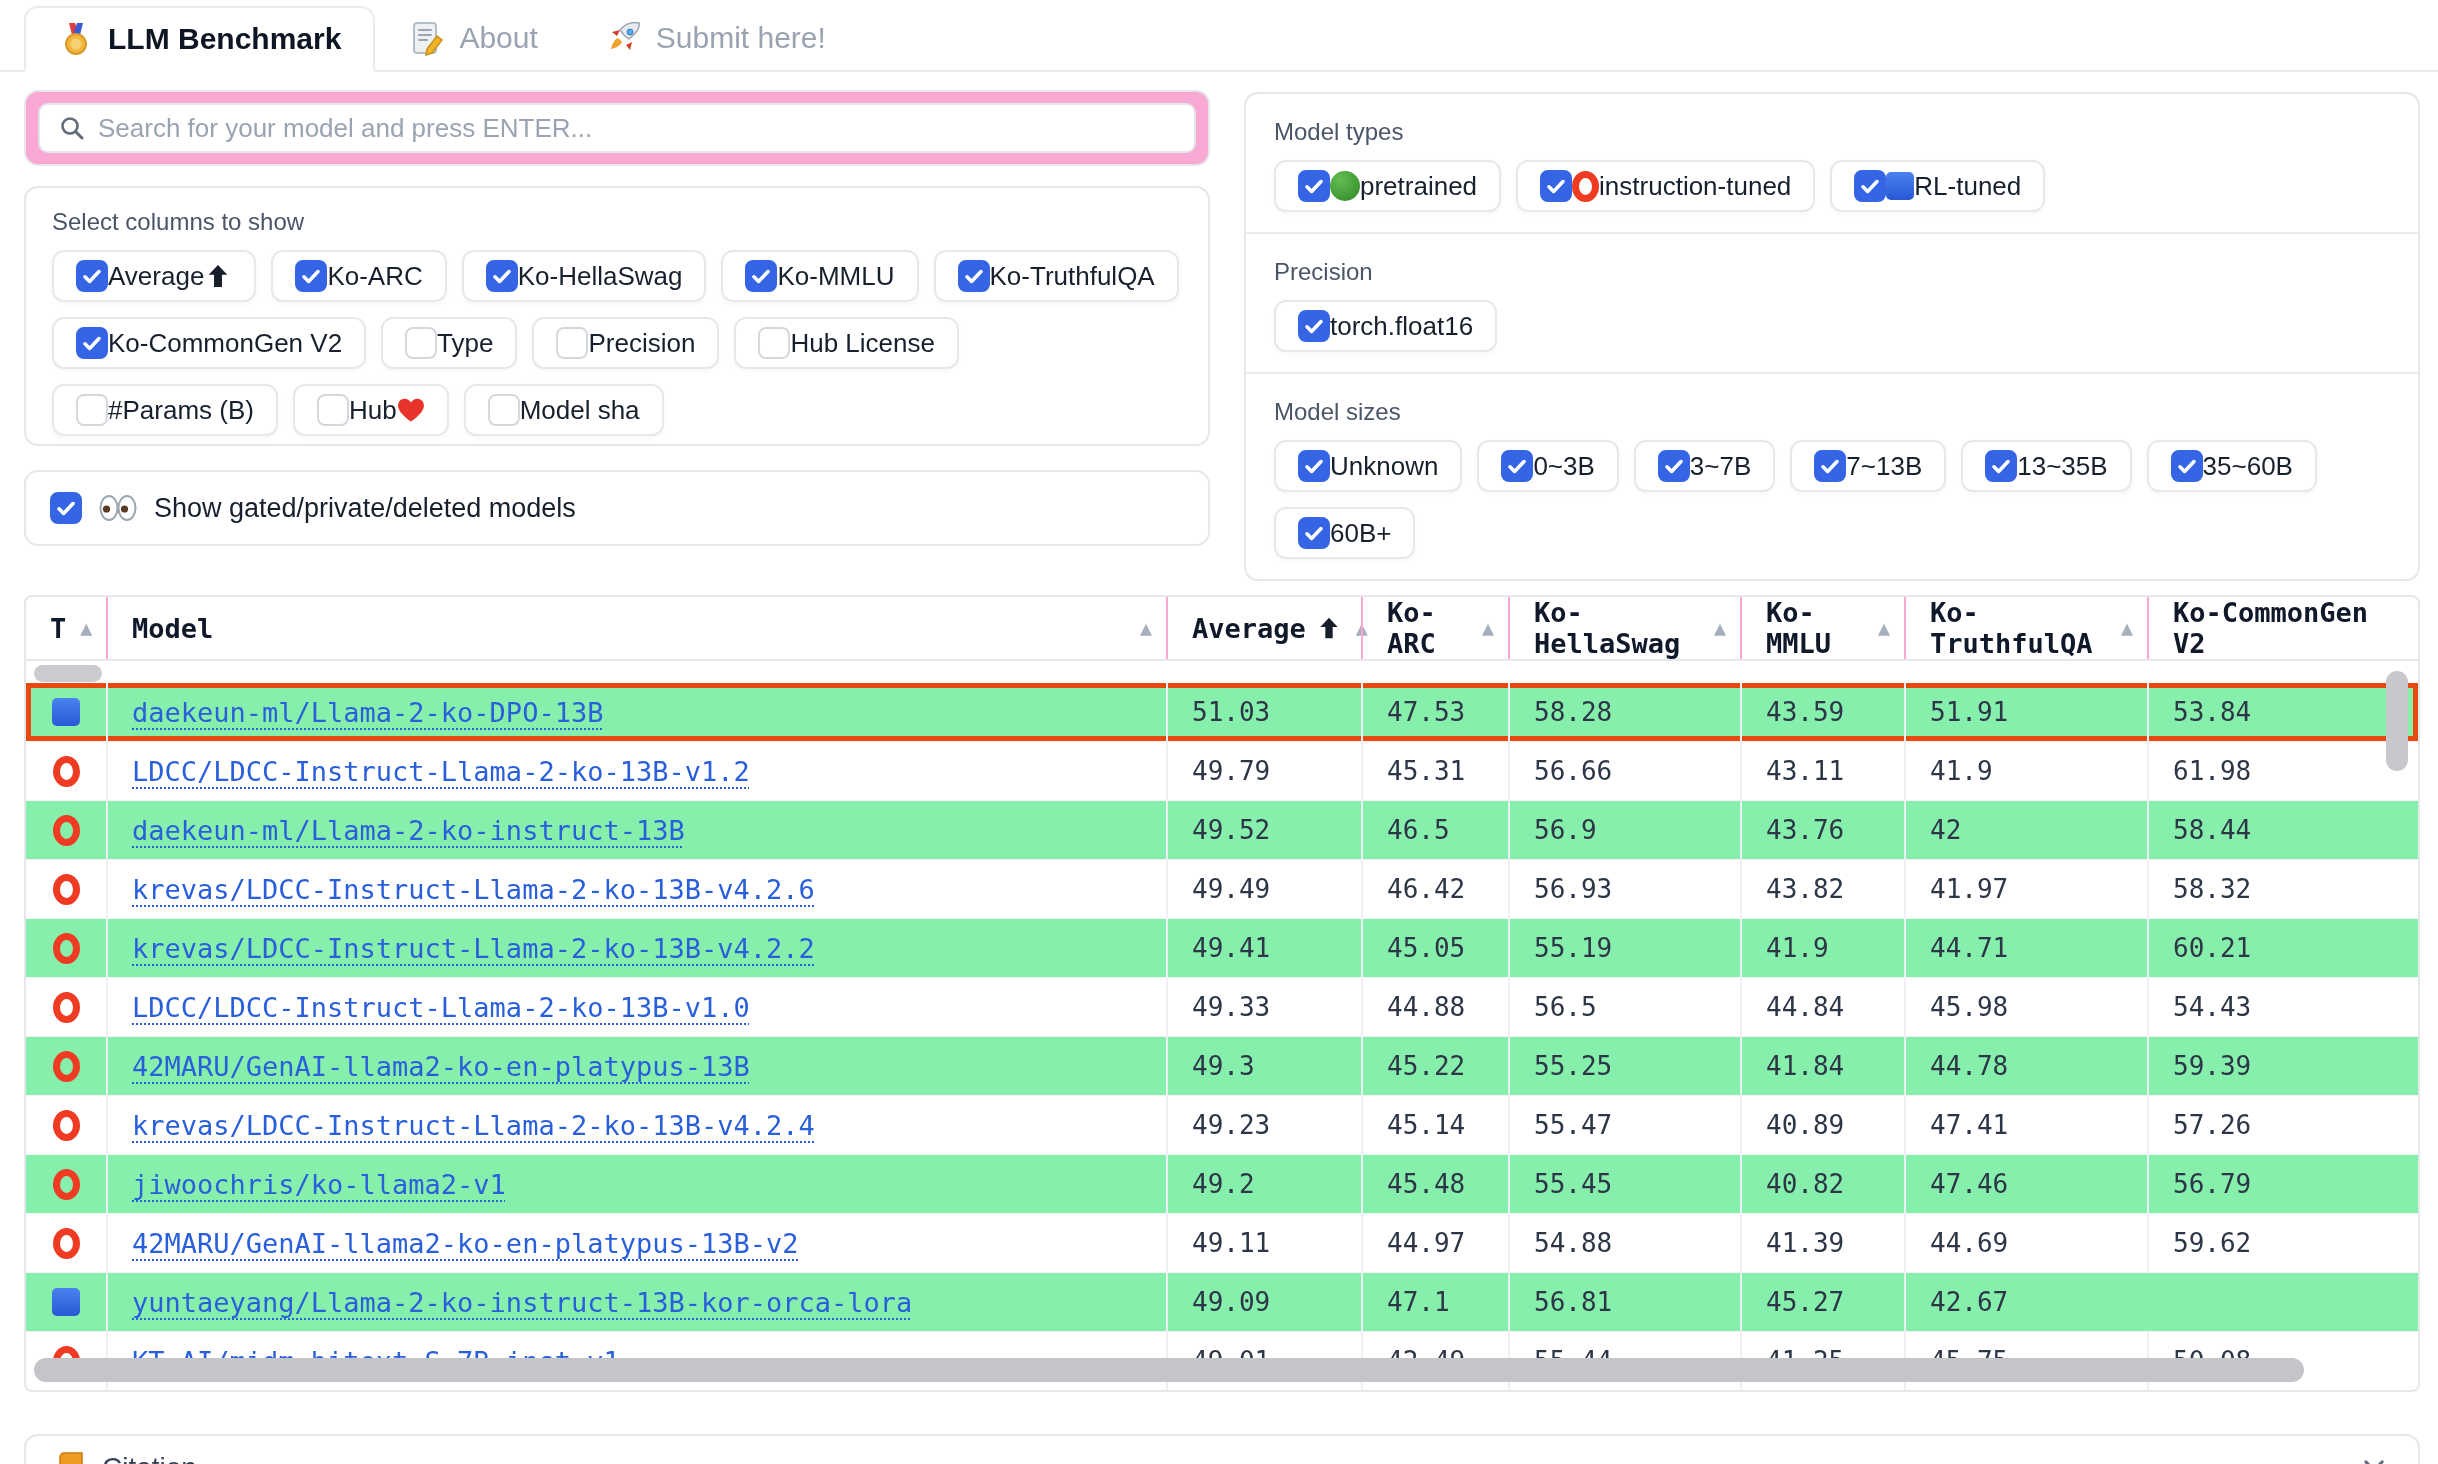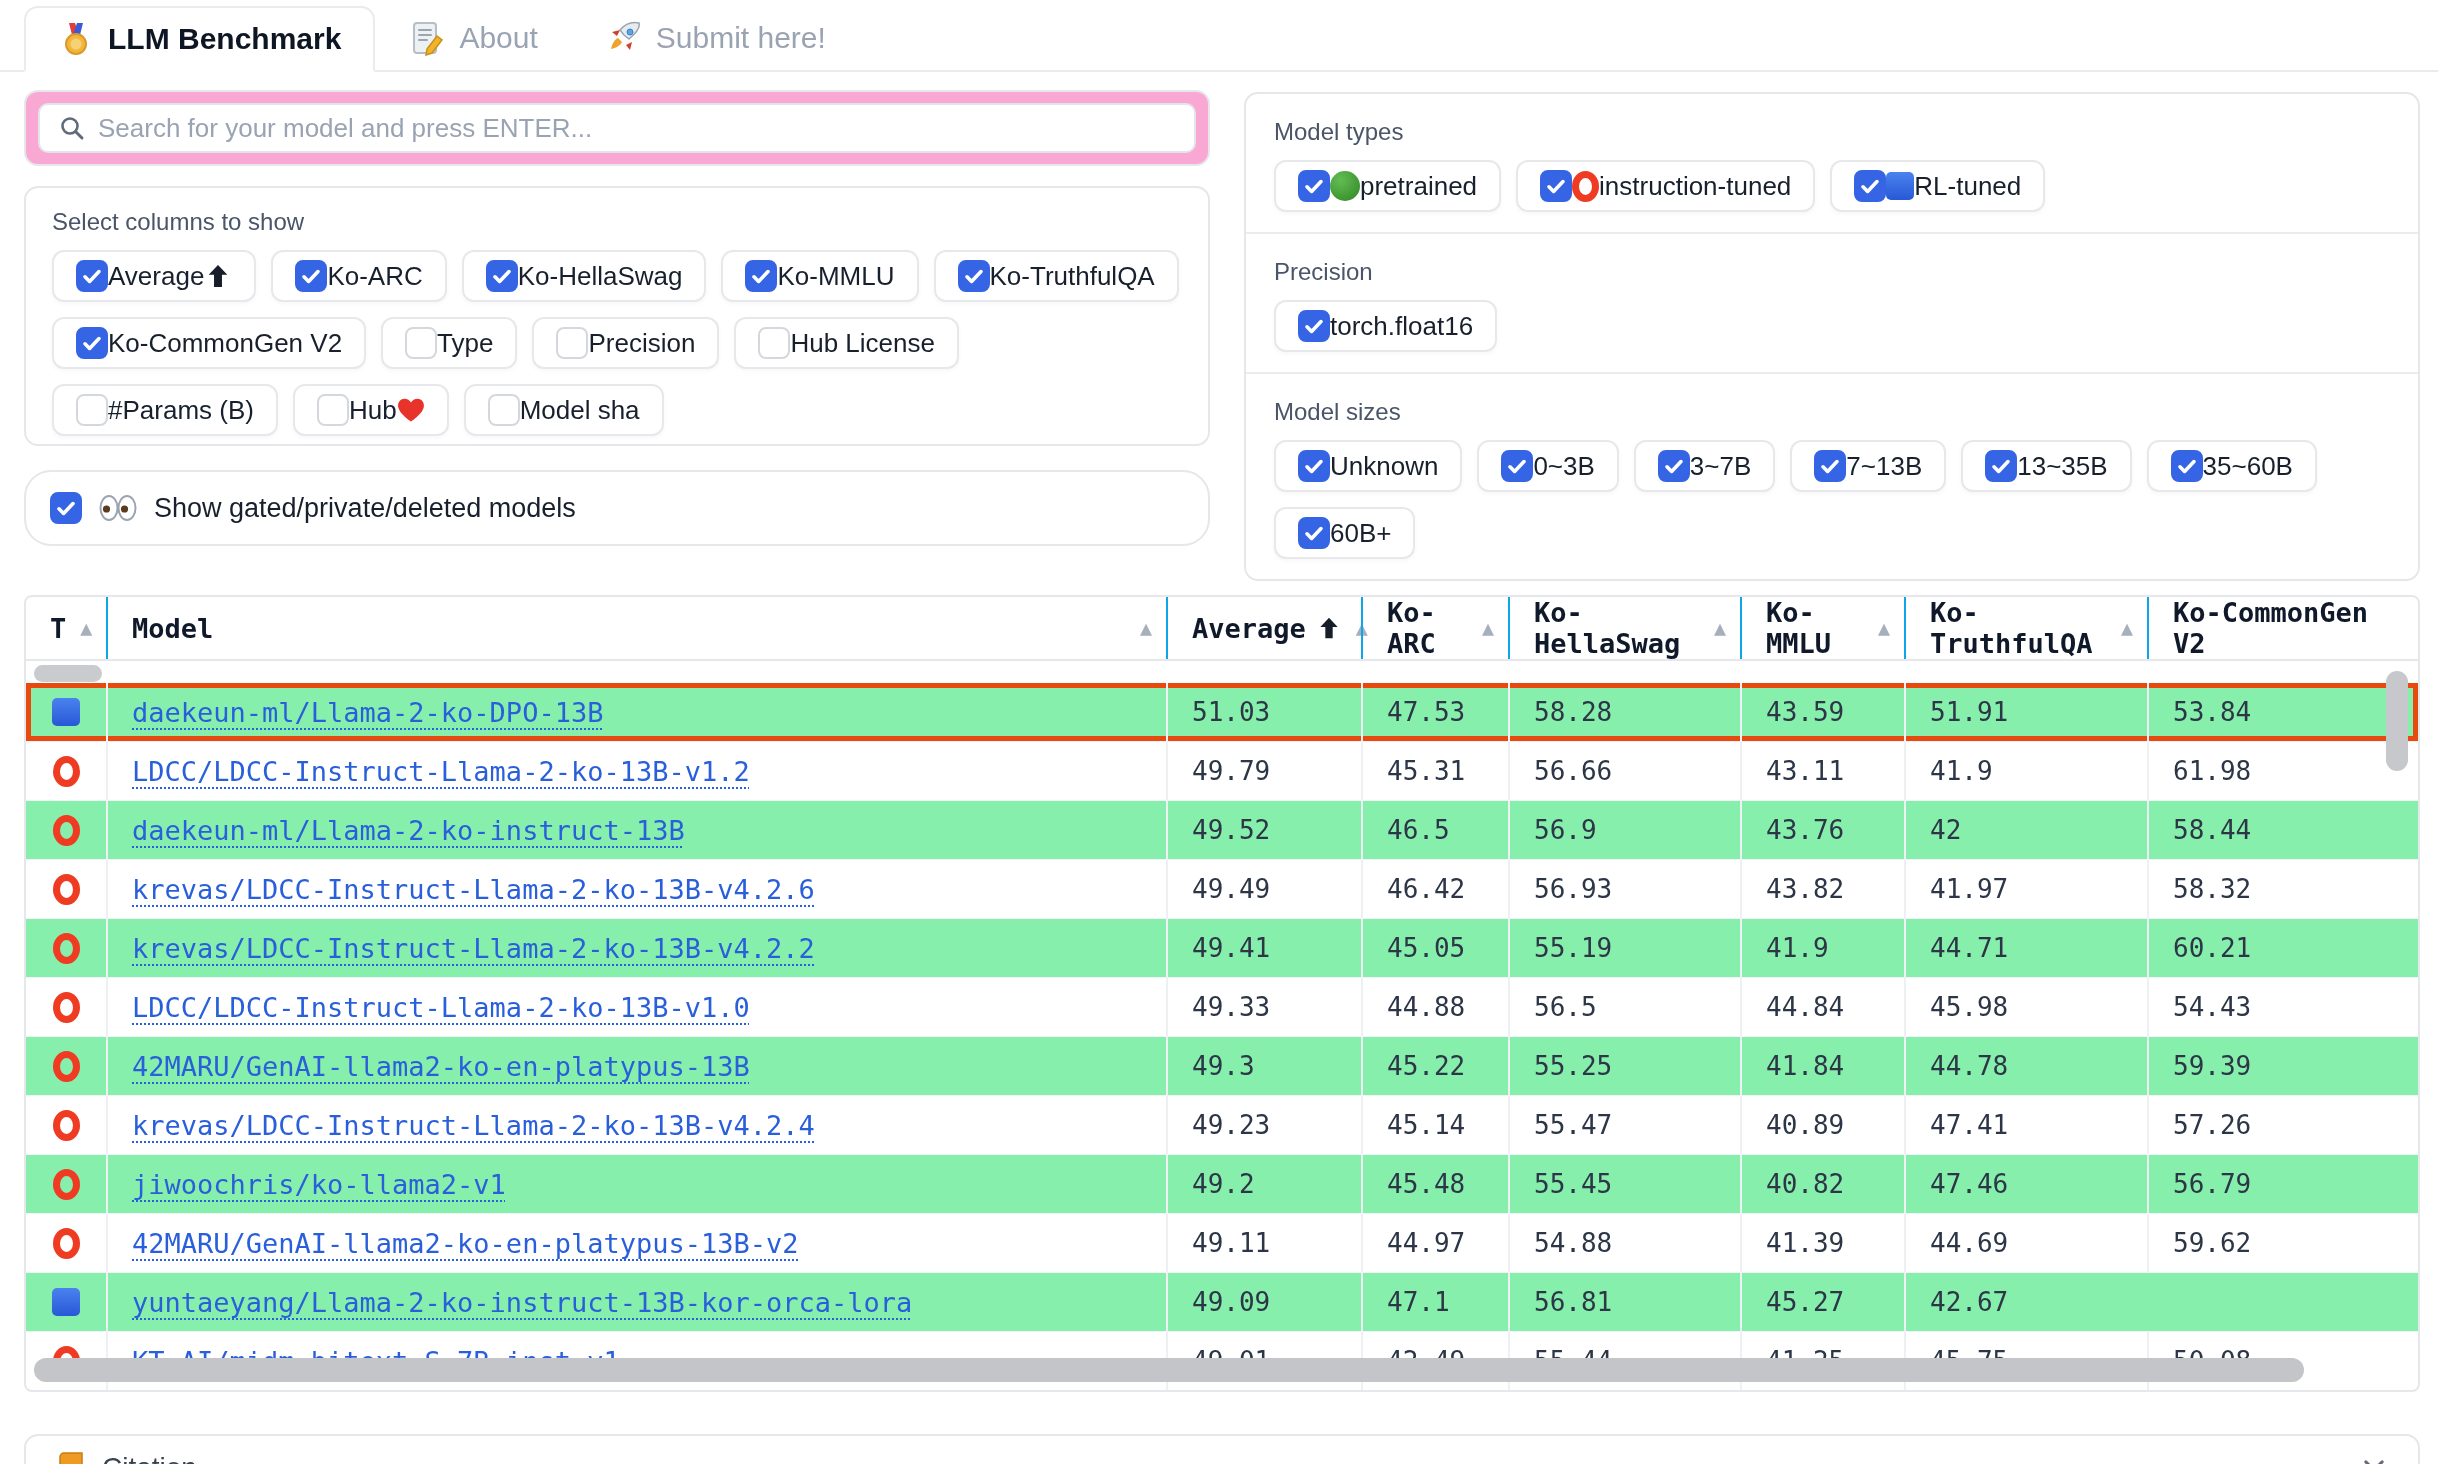--- a/index.html
+++ b/index.html
@@ -40,42 +40,42 @@
     border:2px solid #e6e8eb;border-radius:12px;box-shadow:0 2px 4px rgba(0,0,0,.035);
     font-size:26px;color:#17202c;cursor:pointer;white-space:nowrap;}
   .checkbox{width:32px;height:32px;border-radius:8px;border:2px solid #d4d8dd;background:#fff;
     display:inline-flex;align-items:center;justify-content:center;flex:none;}
   .checkbox.checked{background:#3564e4;border-color:#3564e4;}
   .checkbox svg{width:24px;height:24px;}
   .pill-icon svg{width:28px;height:28px;}
 
   
   #gated-panel{left:24px;top:470px;width:1186px;height:76px;display:flex;align-items:center;
-    gap:16px;padding:0 24px;font-size:27px;color:#17202c;border-radius:27px;}
+    gap:16px;padding:0 24px;font-size:27px;color:#17202c;}
   #gated-panel .gated-icon svg{width:40px;height:28px;}
 
   
   #filter-panel{left:1244px;top:92px;width:1176px;}
   .filter-section{padding:24px 28px 20px;}
   .filter-section + .filter-section{border-top:2px solid #e9ebee;}
   .filter-section .section-title{margin-bottom:14px;}
 
   .marker{display:inline-block;flex:none;}
   .green-circle{width:30px;height:30px;border-radius:50%;
     background:radial-gradient(circle at 35% 30%,#63bd52,#3c9330 75%);}
   .red-ring{width:27px;height:31px;border-radius:50%;border:7px solid #ee3b22;background:transparent;}
   .blue-square{width:28px;height:28px;border-radius:5px;
     background:linear-gradient(180deg,#4a82ef 0%,#2858d6 100%);}
 
   
   #table-panel{left:24px;top:595px;width:2396px;height:797px;border-radius:8px;overflow:hidden;}
   #thead{display:grid;grid-template-columns:var(--cols);height:64px;border-bottom:2px solid #e5e7eb;}
   .th{display:flex;align-items:center;height:100%;padding:0 14px 0 24px;
     font-family:var(--mono);font-weight:700;font-size:27px;color:#10192a;cursor:pointer;min-width:0;}
-  .th + .th{border-left:2px solid #0ea5e9;}
+  .th + .th{border-left:2px solid #f9a8d4;}
   .th .pill-icon{margin-left:10px;}
   .th .pill-icon svg{width:26px;height:26px;}
   .sort-arrow{margin-left:auto;font-size:20px;color:#a6afbc;padding-left:14px;}
   #tbody{margin-top:22px;}
   .trow{display:grid;grid-template-columns:var(--cols);height:59px;border-bottom:1px solid #f2f3f6;}
   .trow.odd{background:#86efac;}
   .trow.selected{box-shadow:inset 0 0 0 5px #e8490f;}
   .td{display:flex;align-items:center;height:100%;padding-left:24px;
     font-family:var(--mono);font-size:26px;color:#2c3646;min-width:0;overflow:hidden;}
   .td + .td{border-left:2px solid #eef0f3;}

